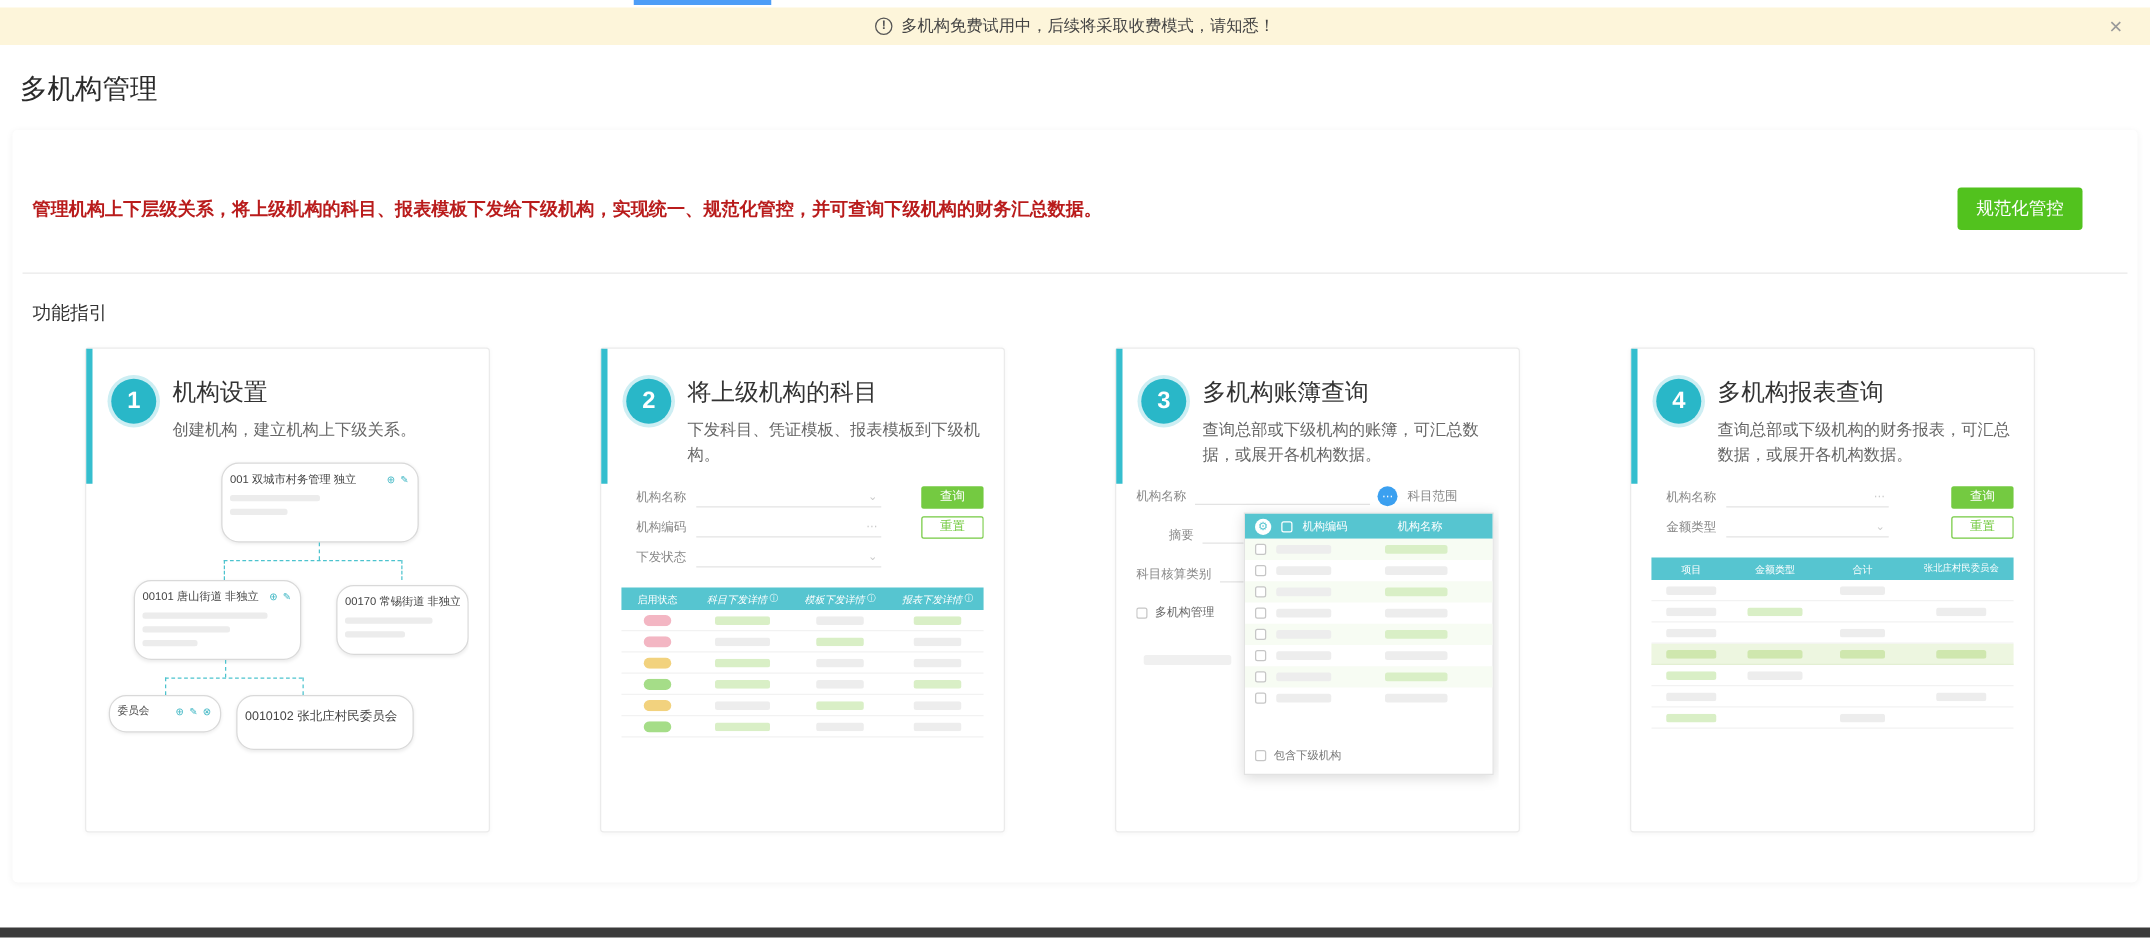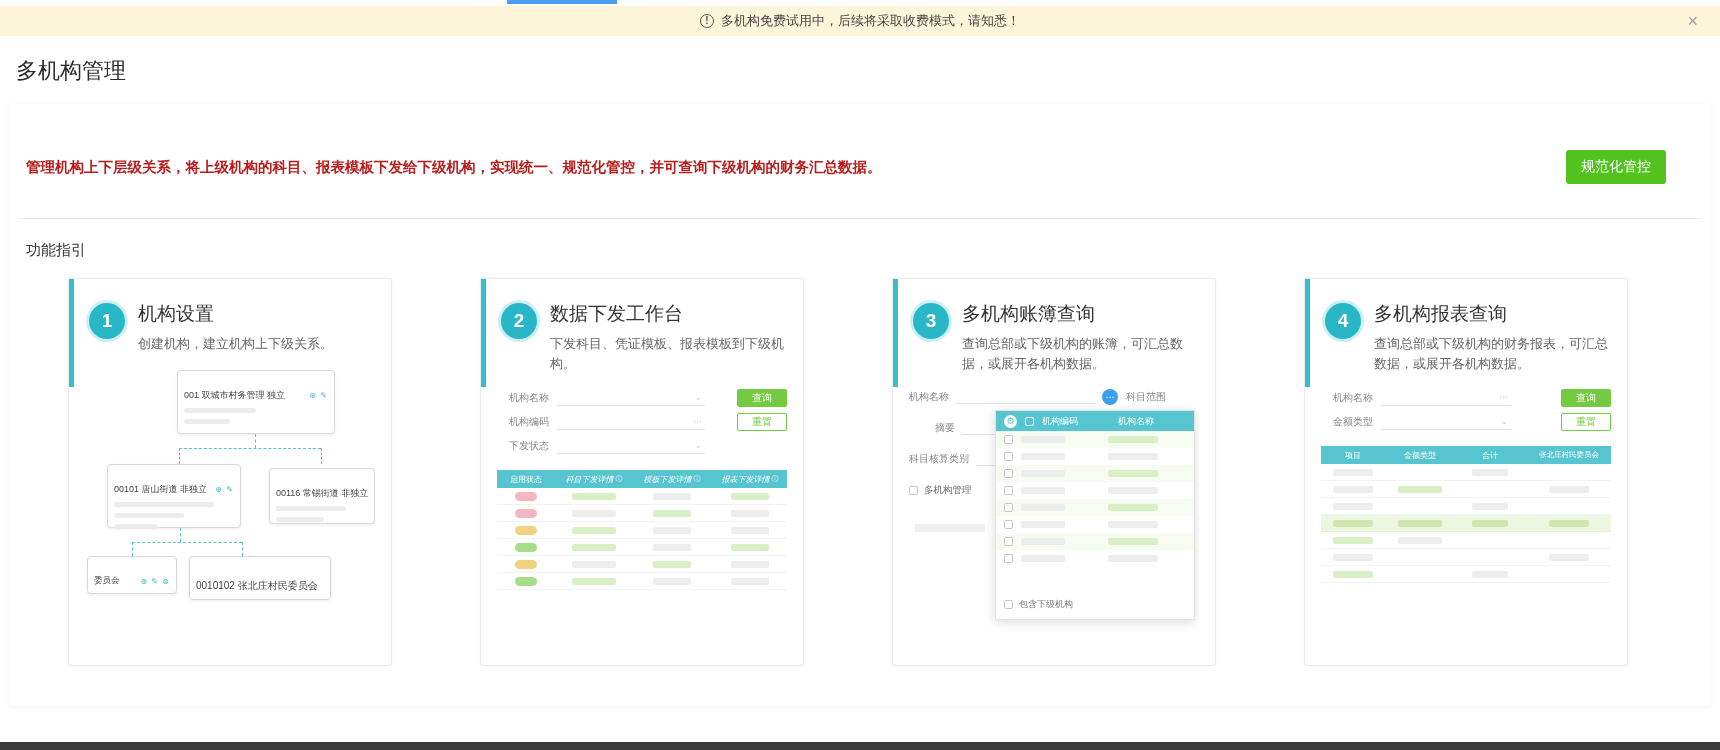--- a/index.html
+++ b/index.html
@@ -30,21 +30,21 @@
   .card { width:324px; height:388px; background:#fff; border:1px solid #ebebeb; border-radius:3px; position:relative; box-shadow:0 1px 4px rgba(0,0,0,0.04); }
   .accent { position:absolute; left:0; top:0; width:5px; height:108px; background:#35bece; }
   .card-head { display:flex; gap:13px; padding:22px 16px 0 20px; }
   .num-circle { width:36px; height:36px; border-radius:50%; background:#29b7c8; color:#fff; font-size:19px; font-weight:bold;
     display:flex; align-items:center; justify-content:center; box-shadow:0 0 0 3px #cdeef3; flex:none; margin-top:2px; }
   .card-title { font-size:19px; font-weight:normal; color:#333; margin-bottom:7px; }
   .card-desc { font-size:13px; color:#666; line-height:1.55; }
   .mock { position:relative; margin:12px 16px 0; height:250px; overflow:hidden; }
 
   
-  .tbox { position:absolute; background:#fff; border:1px solid #d9d9d9; border-radius:4px; padding:18px 6px; box-shadow:0 1px 3px rgba(0,0,0,0.08); }
+  .tbox { position:absolute; background:#fff; border:1px solid #d9d9d9; border-radius:14px; padding:6px 6px; box-shadow:0 1px 3px rgba(0,0,0,0.08); }
   .tb-head { display:flex; justify-content:space-between; align-items:center; }
   .tb-name { font-size:9px; color:#444; white-space:nowrap; overflow:hidden; }
   .tb-name.wrap { white-space:normal; font-size:10px; line-height:1.3; }
   .tb-icons { font-size:8px; color:#45b9c6; flex:none; margin-left:4px; letter-spacing:1px; }
   .gbar { height:5px; border-radius:2px; background:#ececec; margin-top:6px; }
   .dash-v { position:absolute; border-left:1px dashed #4cc3ce; width:0; }
   .dash-h { position:absolute; border-top:1px dashed #4cc3ce; height:0; }
   .t-root { left:92px; top:4px; width:158px; height:64px; }
   .t-c1 { left:22px; top:98px; width:134px; height:64px; }
   .t-c2 { left:184px; top:102px; width:106px; height:56px; }
@@ -151,21 +151,21 @@
           <div class="tb-head">
             <span class="tb-name">00101 唐山街道 非独立</span>
             <span class="tb-icons"><span>⊕</span> <span>✎</span></span>
           </div>
           <div class="gbar" style="width:100px"></div>
           <div class="gbar" style="width:70px"></div>
           <div class="gbar" style="width:44px"></div>
         </div>
         <div class="tbox t-c2">
           <div class="tb-head">
-            <span class="tb-name">00116 常锡街道 非独立</span>
+            <span class="tb-name">00170 常锡街道 非独立</span>
           </div>
           <div class="gbar" style="width:70px"></div>
           <div class="gbar" style="width:48px"></div>
         </div>
         <div class="dash-v" style="left:95px;top:162px;height:14px"></div>
         <div class="dash-h" style="left:47px;top:176px;width:110px"></div>
         <div class="dash-v" style="left:47px;top:176px;height:14px"></div>
         <div class="dash-v" style="left:157px;top:176px;height:14px"></div>
         <div class="tbox t-l1">
           <div class="tb-head">
@@ -177,21 +177,21 @@
           <span class="tb-name wrap">0010102 张北庄村民委员会</span>
         </div>
       </div>
     </div>
 
     <div class="card">
       <div class="accent"></div>
       <div class="card-head">
         <div class="num-circle">2</div>
         <div>
-          <div class="card-title">数据下发工作台</div>
+          <div class="card-title">将上级机构的科目</div>
           <div class="card-desc">下发科目、凭证模板、报表模板到下级机构。</div>
         </div>
       </div>
       <div class="mock">
         <div class="frow">
           <span class="flabel">机构名称</span>
           <span class="finput">
               <span class="chev">⌄</span>
             </span>
           <span class="mbtn green">查询</span>

